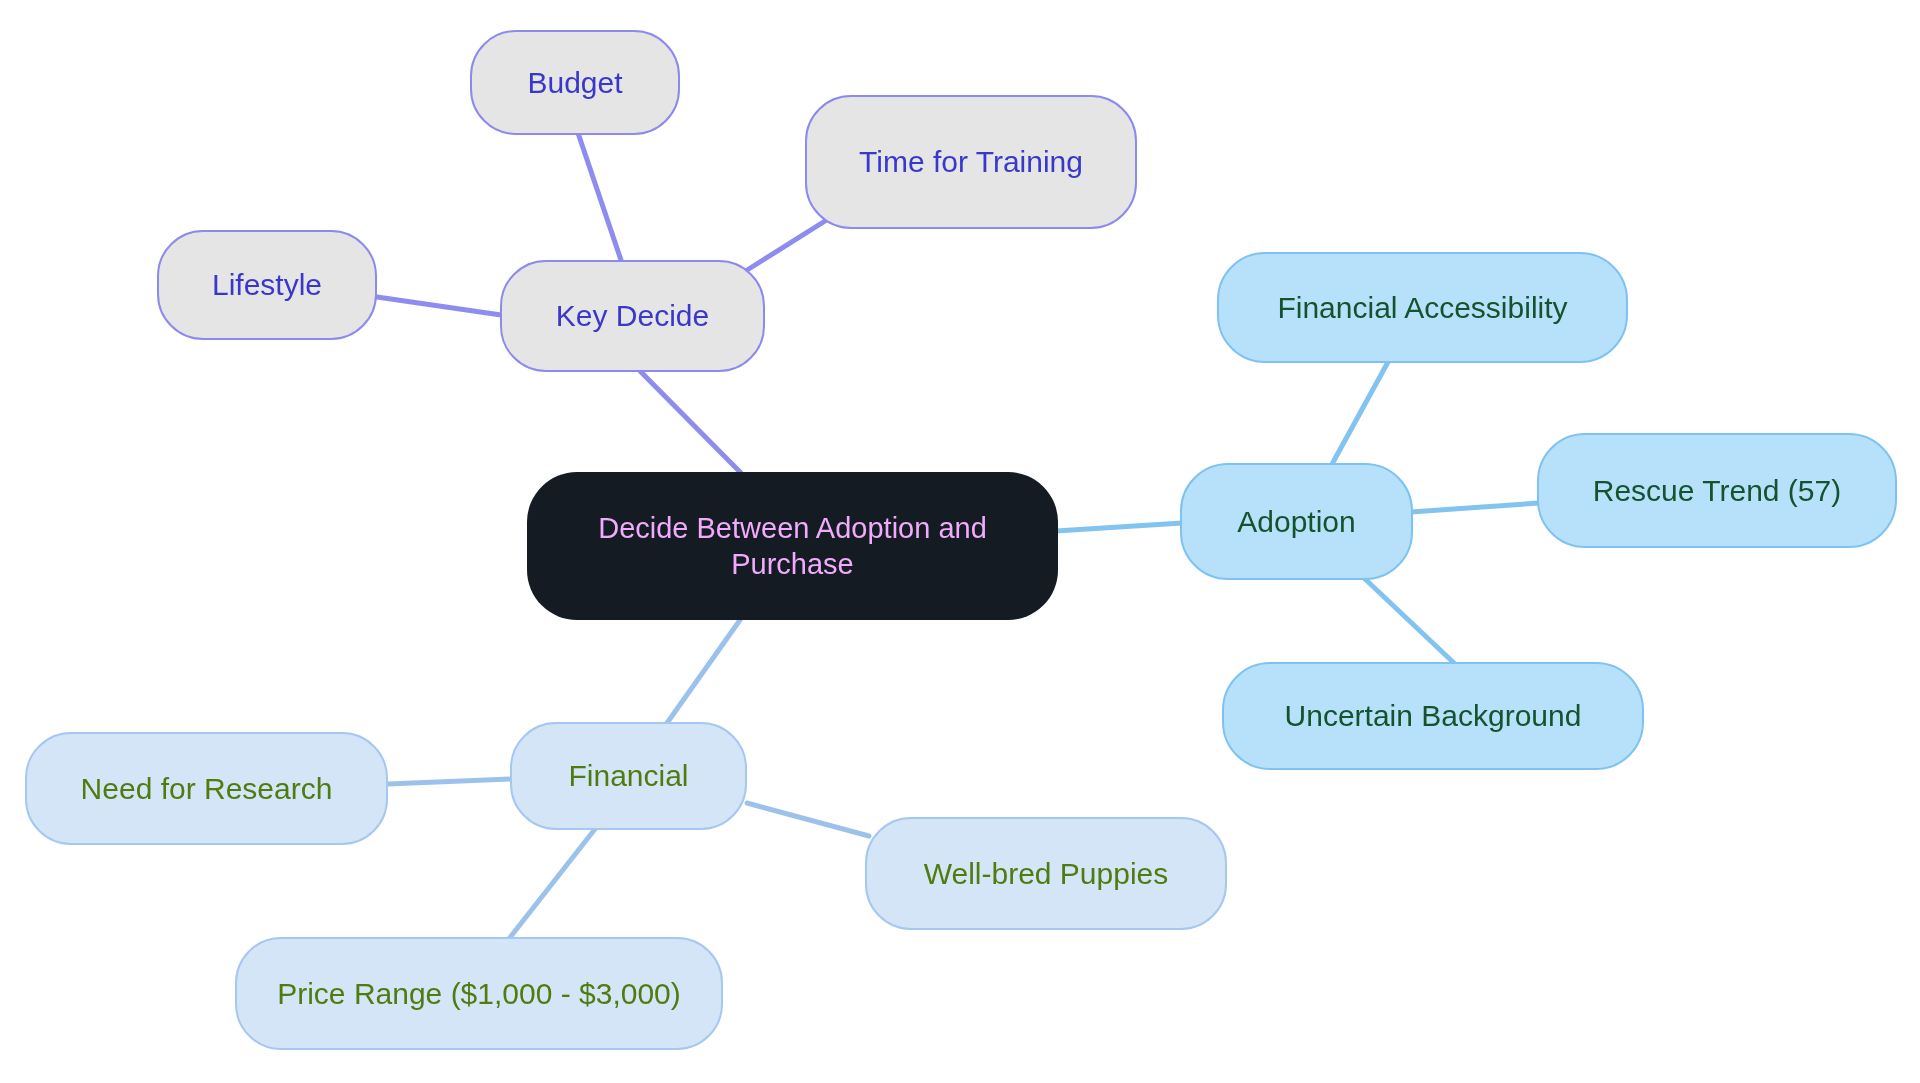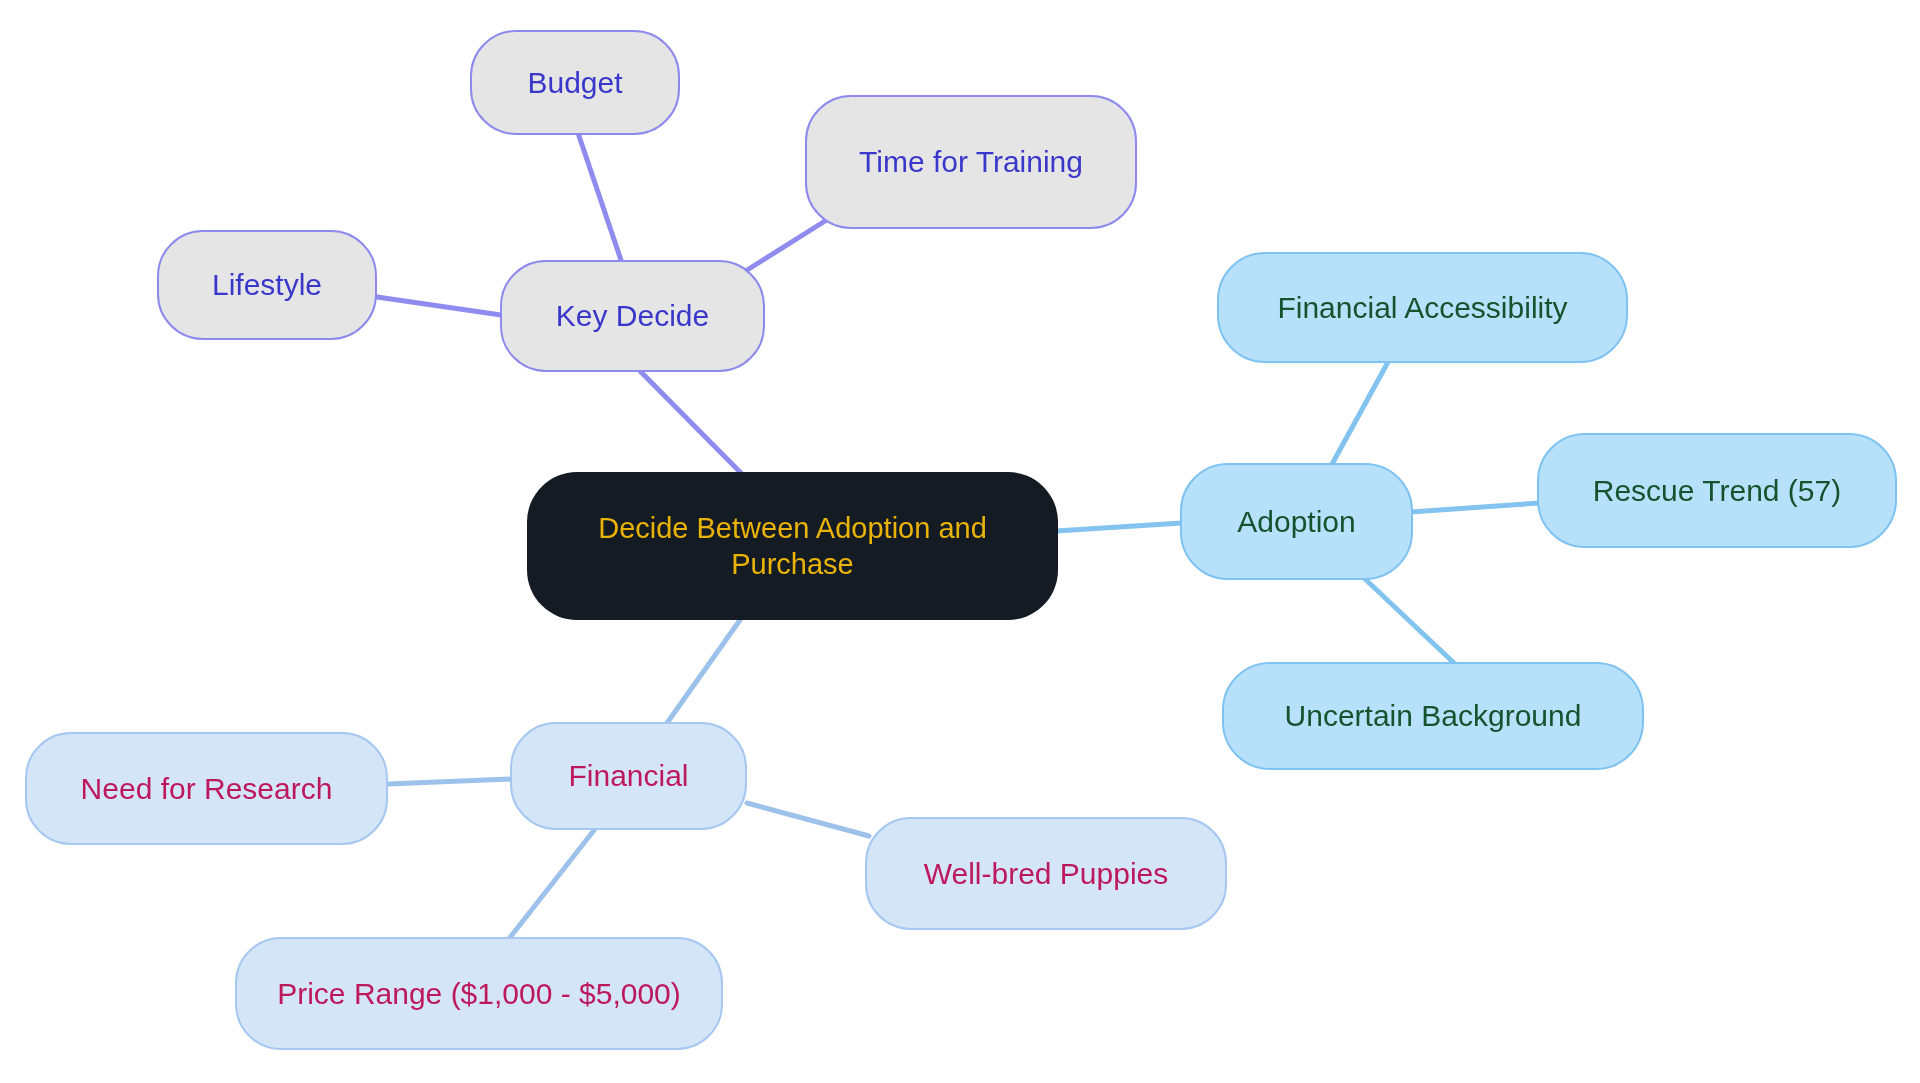--- a/index.html
+++ b/index.html
@@ -29,42 +29,42 @@
     text-align: center;
     box-sizing: border-box;
     font-size: 30px;
     line-height: 1.25;
     white-space: nowrap;
     cursor: default;
     user-select: none;
   }
   .node.root {
     background: #141b22;
-    color: #eab308;
+    color: #f0abfc;
     border-radius: 50px;
     font-size: 29px;
     white-space: normal;
     padding: 0 40px;
   }
   .node.purple {
     background: #e5e5e5;
     border: 2px solid #8d8aee;
     color: #3a37cb;
     border-radius: 46px;
   }
   .node.adoption {
     background: #b7e1fb;
     border: 2px solid #7ec2f1;
     color: #14532d;
     border-radius: 48px;
   }
   .node.purchase {
     background: #d5e5f8;
     border: 2px solid #a5c7f0;
-    color: #be185d;
+    color: #4d7c0f;
     border-radius: 46px;
     text-align: right;
   }
 </style>
 </head>
 <body>
 
 <div id="canvas">
 
   <svg id="edges">
@@ -93,15 +93,15 @@
   <div class="node purple" style="left:157px; top:230px; width:220px; height:110px;">Lifestyle</div>
 
   <div class="node adoption" style="left:1180px; top:463px; width:233px; height:117px;">Adoption</div>
   <div class="node adoption" style="left:1217px; top:252px; width:411px; height:111px;">Financial Accessibility</div>
   <div class="node adoption" style="left:1537px; top:433px; width:360px; height:115px;">Rescue Trend (57)</div>
   <div class="node adoption" style="left:1222px; top:662px; width:422px; height:108px;">Uncertain Background</div>
 
   <div class="node purchase" style="left:510px; top:722px; width:237px; height:108px;">Financial</div>
   <div class="node purchase" style="left:25px; top:732px; width:363px; height:113px;">Need for Research</div>
   <div class="node purchase" style="left:865px; top:817px; width:362px; height:113px;">Well-bred Puppies</div>
-  <div class="node purchase" style="left:235px; top:937px; width:488px; height:113px;">Price Range ($1,000 - $5,000)</div>
+  <div class="node purchase" style="left:235px; top:937px; width:488px; height:113px;">Price Range ($1,000 - $3,000)</div>
 
 </div>
 
 </body></html>

